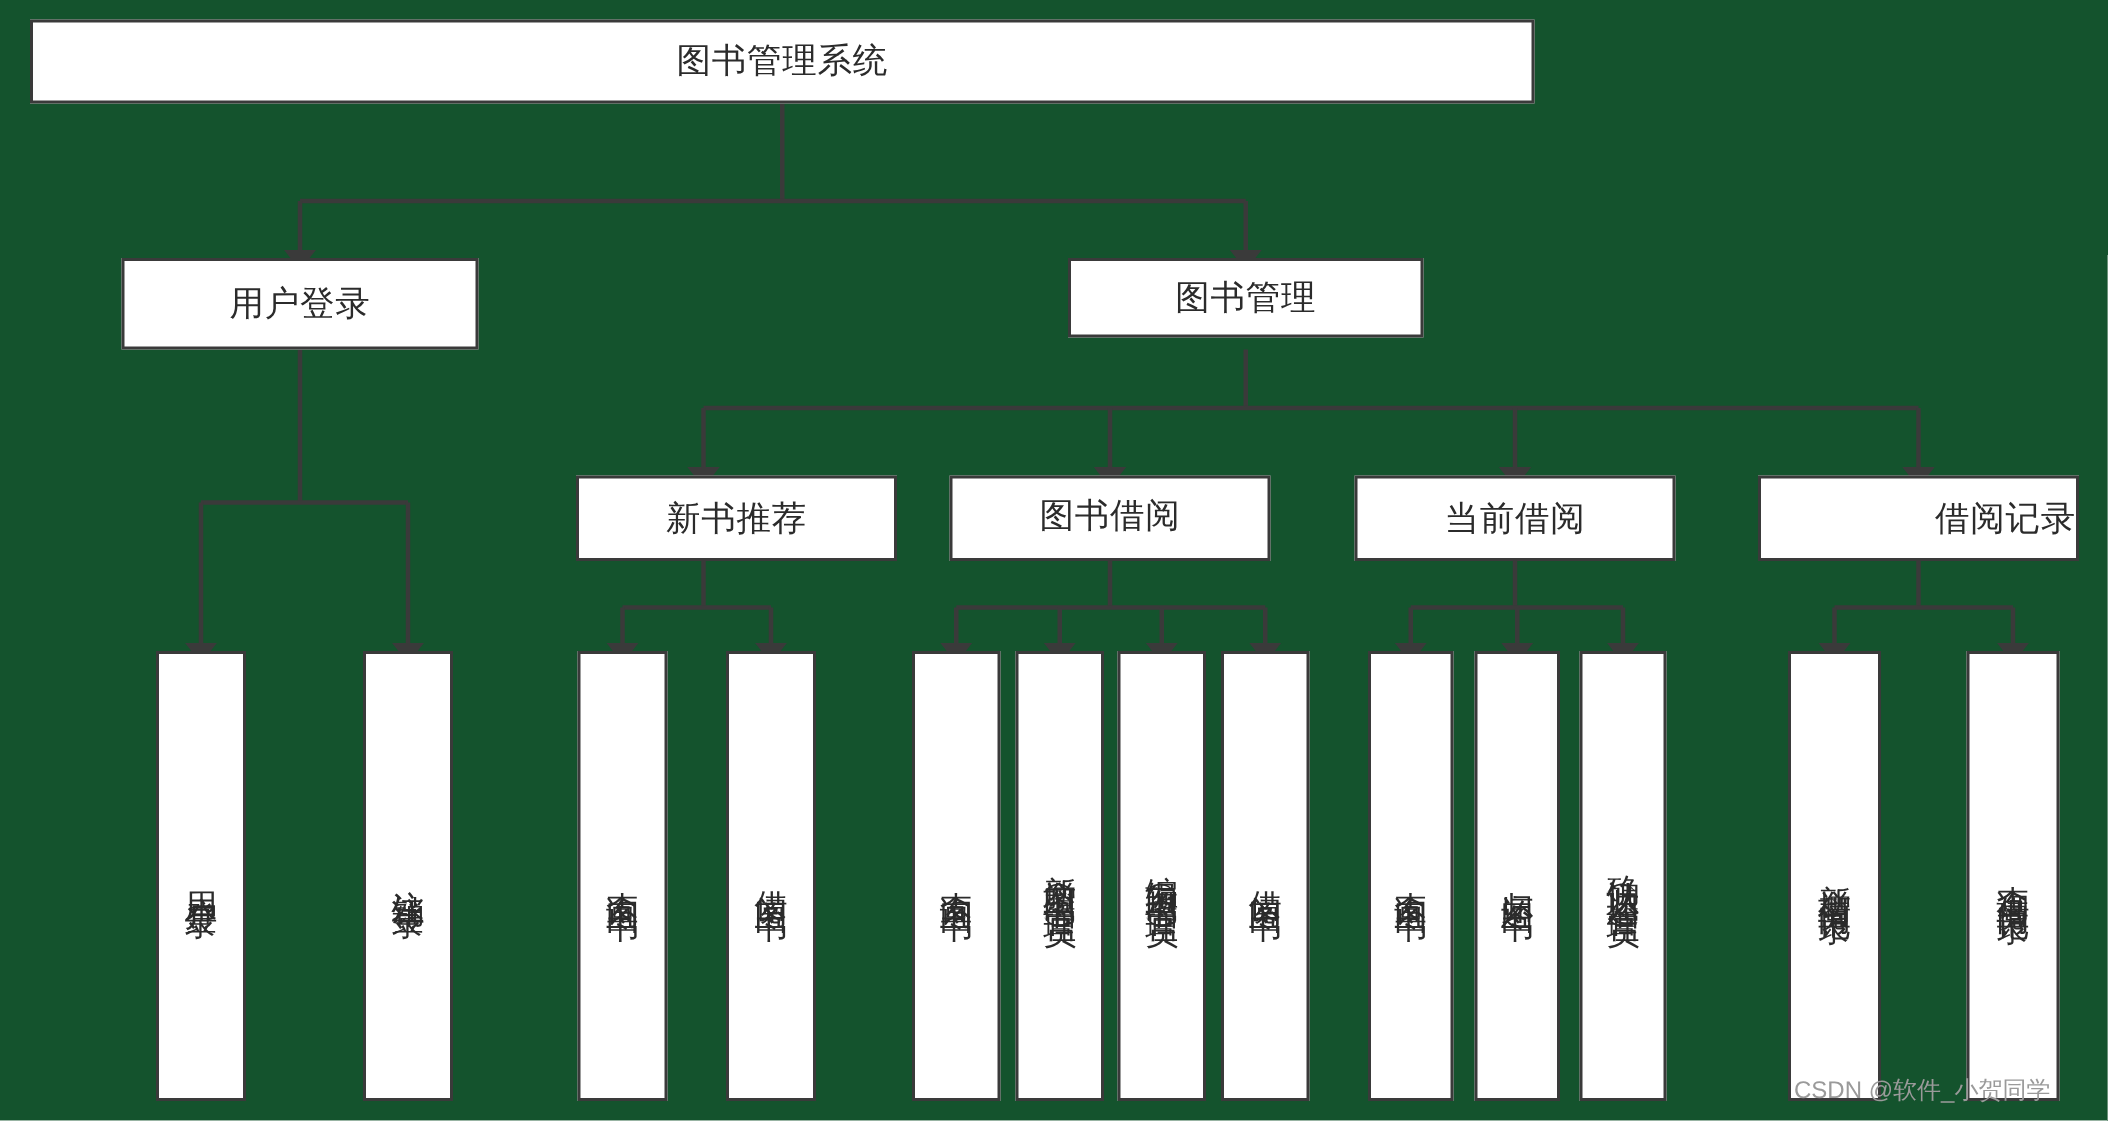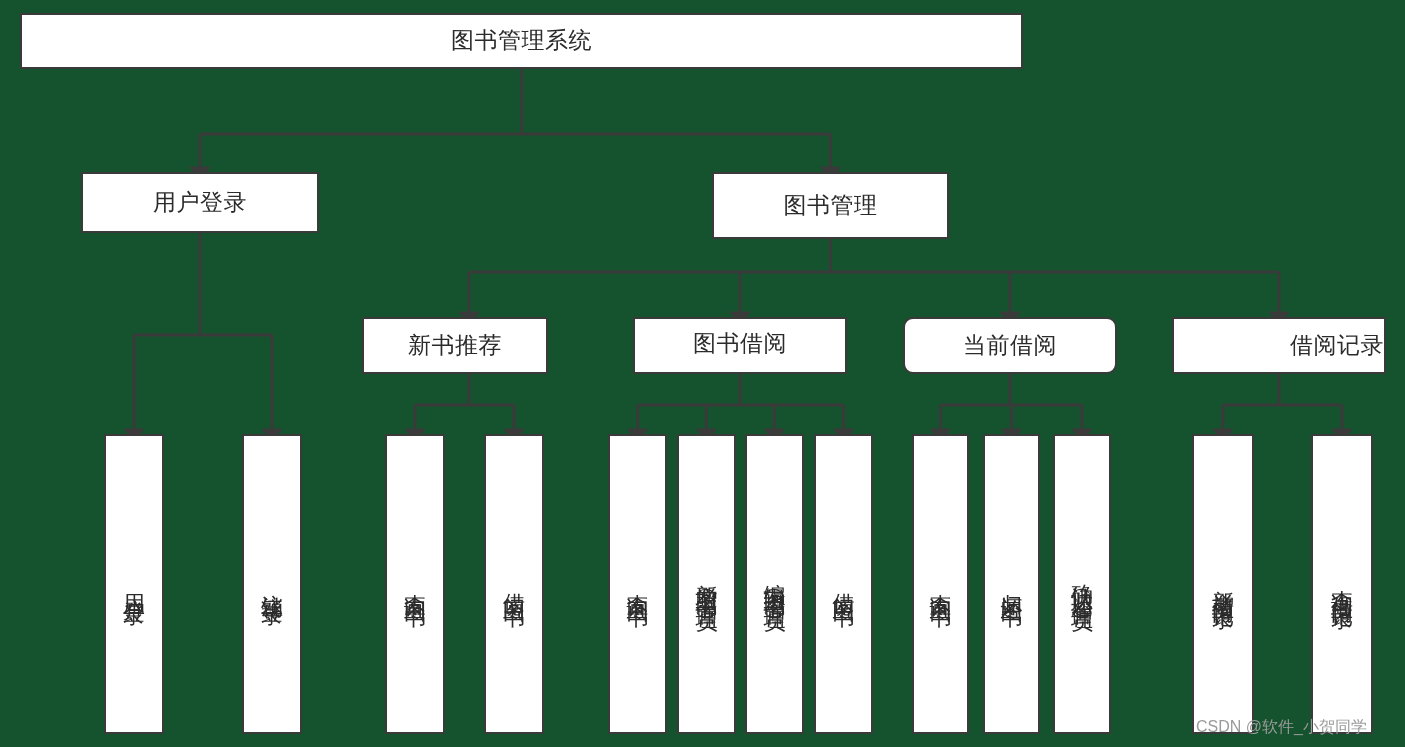--- a/index.html
+++ b/index.html
@@ -114,30 +114,30 @@
       </g>
   </svg>
 
   <div id="node-layer">
       <div class="node horizontal" style="left: 20px; top: 13px; width: 1003px; height: 56px;">
         <span class="node-label">图书管理系统</span>
       </div>
       <div class="node horizontal" style="left: 81px; top: 172px; width: 238px; height: 61px;">
         <span class="node-label">用户登录</span>
       </div>
-      <div class="node horizontal" style="left: 712px; top: 172px; width: 237px; height: 67px;">
+      <div class="node horizontal" style="left: 712px; top: 172px; width: 237px; height: 53px;">
         <span class="node-label">图书管理</span>
       </div>
-      <div class="node horizontal" style="left: 362px; top: 317px; width: 186px; height: 57px;">
+      <div class="node horizontal" style="left: 384px; top: 317px; width: 214px; height: 57px;">
         <span class="node-label">新书推荐</span>
       </div>
       <div class="node horizontal" style="left: 633px; top: 317px; width: 214px; height: 57px; font-family: Liberation Mono, monospace;">
         <span class="node-label">图书借阅</span>
       </div>
-      <div class="node horizontal" style="left: 903px; top: 317px; width: 214px; height: 57px; border-radius: 10px;">
+      <div class="node horizontal" style="left: 903px; top: 317px; width: 214px; height: 57px;">
         <span class="node-label">当前借阅</span>
       </div>
       <div class="node horizontal" style="left: 1172px; top: 317px; width: 214px; height: 57px; justify-content: flex-end;">
         <span class="node-label">借阅记录</span>
       </div>
       <div class="node vertical" style="left: 104px; top: 434px; width: 60px; height: 300px;">
         <span class="node-label">用户登录</span>
       </div>
       <div class="node vertical" style="left: 242px; top: 434px; width: 60px; height: 300px;">
         <span class="node-label">注销登录</span>

